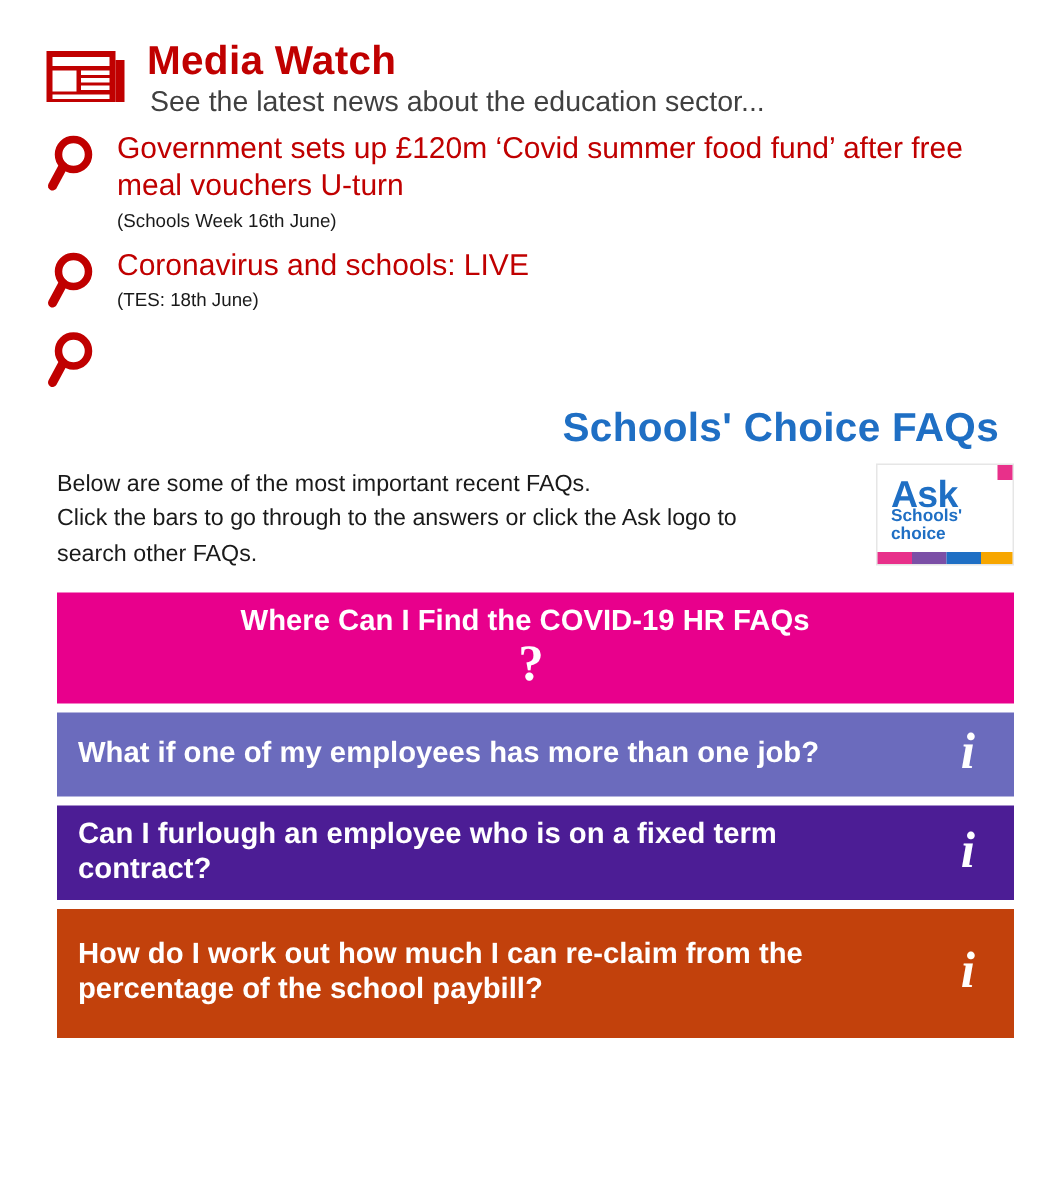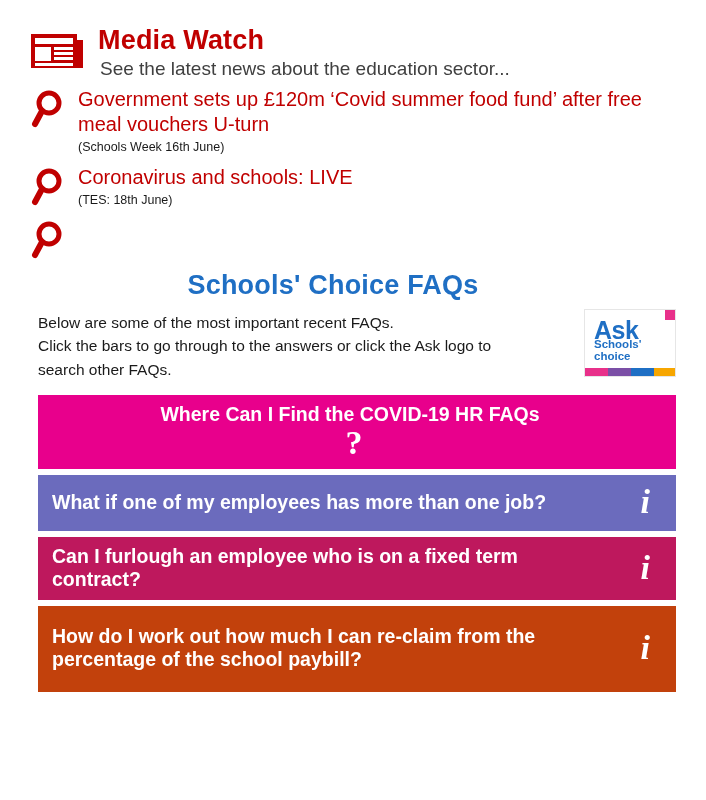--- a/index.html
+++ b/index.html
@@ -78,21 +78,21 @@
   }
   .news-source {
     color: #1a1a1a;
     font-size: 12.5px;
     margin-top: 3px;
     line-height: 1.2;
   }
 
   
   .faq-title {
-    text-align: center;
+    text-align: right;
     color: #1f6fc4;
     font-size: 27px;
     font-weight: bold;
     margin-top: 10px;
     margin-bottom: 8px;
     letter-spacing: 0.2px;
     padding-right: 40px;
   }
   .faq-intro-row {
     display: flex;
@@ -275,21 +275,21 @@
   <div class="faq-bar" style="background:#e8008c;flex-direction:column;">
     <div class="q-text">Where Can I Find the COVID-19 HR FAQs</div>
     <div class="q-mark">?</div>
   </div>
 
   <div class="faq-bar" style="background:#6b6bbd;">
     <div class="q-text">What if one of my employees has more than one job?</div>
     <div class="i-mark">i</div>
   </div>
 
-  <div class="faq-bar" style="background:#be185d;gap:20px;">
+  <div class="faq-bar" style="background:#4c1d95;gap:20px;">
     <div class="q-text">Can I furlough an employee who is on a fixed term contract?</div>
     <div class="i-mark">i</div>
   </div>
 
   <div class="faq-bar" style="background:#c2410c; min-height:86px;">
     <div class="q-text">How do I work out how much I can re-claim from the percentage of the school paybill?</div>
     <div class="i-mark">i</div>
   </div>
 
 </div>

